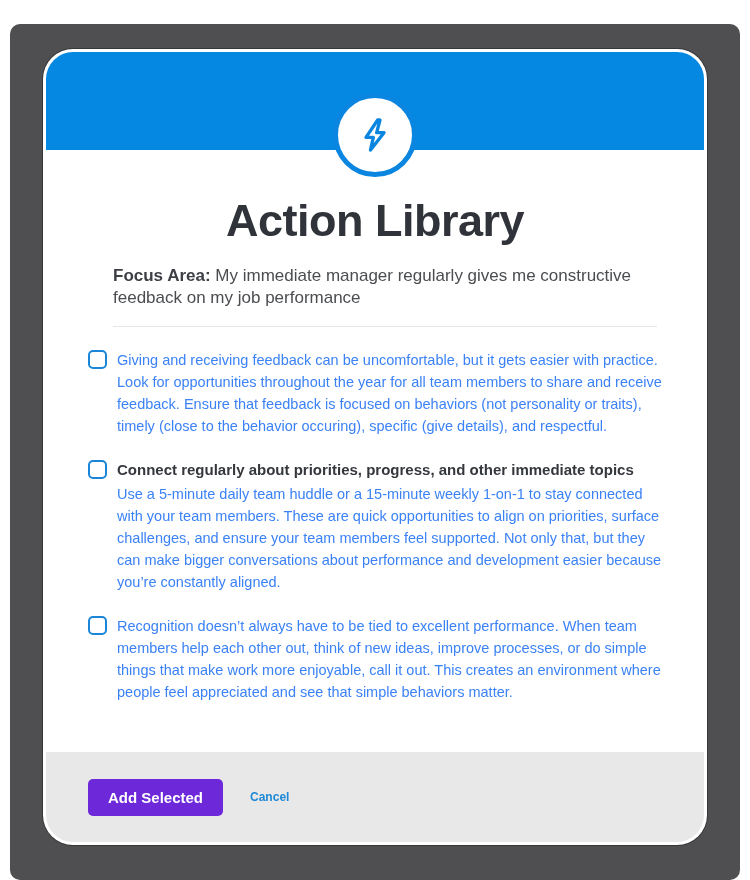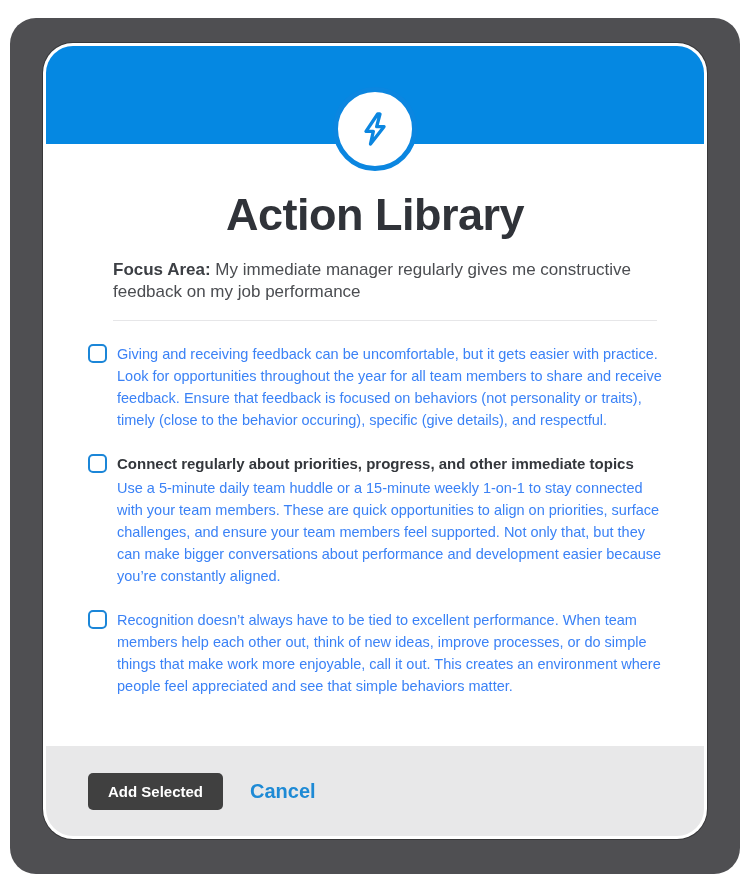--- a/index.html
+++ b/index.html
@@ -5,24 +5,24 @@
   html, body { margin: 0; padding: 0; }
   body {
     width: 750px; height: 880px;
     background: #ffffff;
     font-family: "Liberation Sans", sans-serif;
     position: relative;
     overflow: hidden;
   }
   .frame {
     position: absolute;
-    left: 10px; top: 18px;
+    left: 10px; top: 24px;
     width: 730px; height: 856px;
     background: #4f4f52;
-    border-radius: 26px;
+    border-radius: 10px;
   }
   .modal {
     position: absolute;
     left: 33px; top: 25px;
     width: 664px; height: 796px;
     background: #ffffff;
     border-radius: 30px;
     box-shadow: 0 0 0 1px rgba(0,0,0,0.30);
     display: flex;
     flex-direction: column;
@@ -103,32 +103,32 @@
     background: #e8e8e9;
     border-radius: 0 0 27px 27px;
     display: flex;
     align-items: center;
     padding-left: 42px;
     gap: 27px;
   }
   .btn-primary {
     height: 37px;
     padding: 0 20px;
-    background: #404040;
+    background: #6d28d9;
     color: #ffffff;
     font-family: "Liberation Sans", sans-serif;
     font-size: 15px;
     font-weight: 700;
     border: none;
     border-radius: 5px;
     cursor: pointer;
   }
   .link-cancel {
     color: #1e8ad5;
-    font-size: 20px;
+    font-size: 12px;
     font-weight: 700;
     text-decoration: none;
     cursor: pointer;
   }
 </style>
 </head>
 <body>
 
 <div class="frame">
   <div class="modal">

